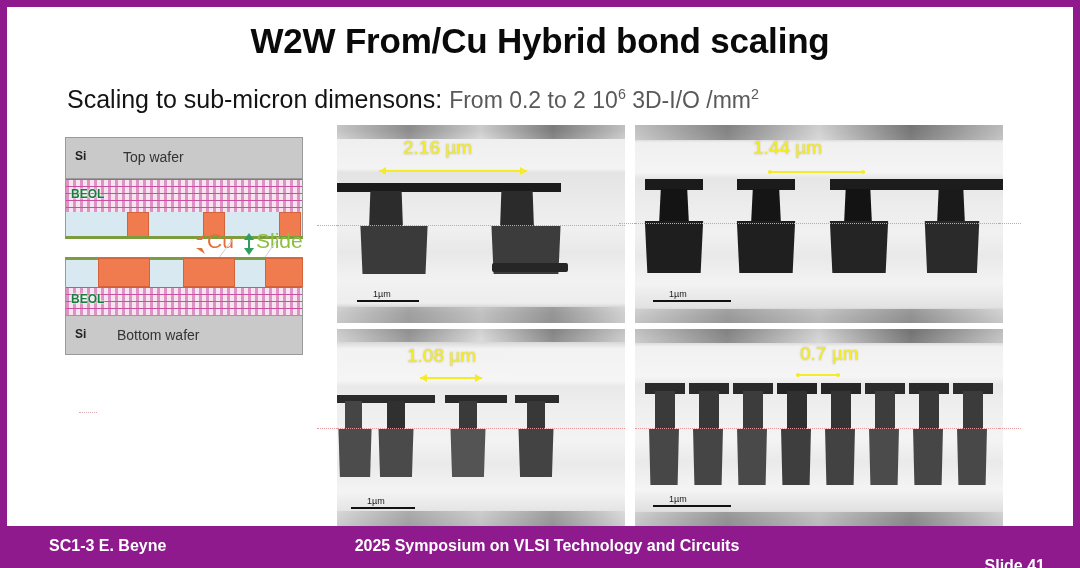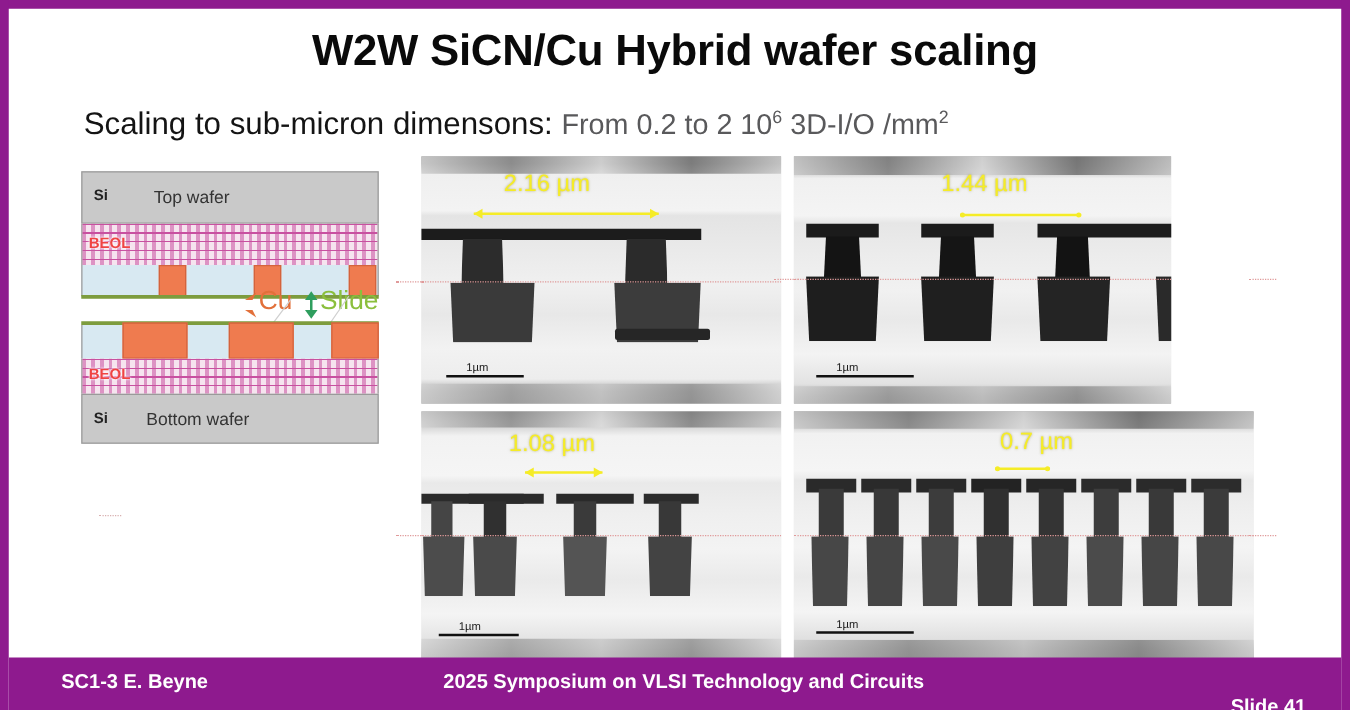--- a/index.html
+++ b/index.html
@@ -57,21 +57,21 @@
       #f6e4ef;
     border-left: 1px solid #9a9a9a; border-right: 1px solid #9a9a9a;
   }
   .beol::after{
     content:""; position:absolute; inset:0;
     background: repeating-linear-gradient(to right,
       rgba(200,80,160,.55) 0px, rgba(200,80,160,.55) 3px,
       transparent 3px, transparent 7px);
   }
   .beol-lbl {
-    position: absolute; left: 6px; font-size: 12px; font-weight: bold; color: #ef4444;
+    position: absolute; left: 6px; font-size: 12px; font-weight: bold; color: #15803d;
     z-index: 3; text-shadow: 0 0 2px #fff, 0 0 2px #fff;
   }
   .dielectric {
     position: absolute; left: 0; width: 238px;
     background: #d8e9f2; border-left: 1px solid #9a9a9a; border-right: 1px solid #9a9a9a;
   }
   .sicn-line { position: absolute; left: 0; width: 238px; height: 3px; background: #7d9c3e; }
   .cu-pad { position: absolute; background: #ef7b4f; border: 1px solid #d4633c; }
 
   #cu-label {
@@ -135,21 +135,21 @@
   }
   #footer .f-left  { position: absolute; left: 42px;  top: 11px; font-size: 16px; font-weight: bold; }
   #footer .f-mid   { position: absolute; left: 0; width: 1080px; top: 11px; text-align: center; font-size: 16px; font-weight: bold; }
   #footer .f-right { position: absolute; right: 42px; top: 11px; font-size: 16px; font-weight: bold; margin-top: 20px; }
 </style>
 </head>
 <body>
 
 <div id="slide">
 
-  <div id="title">W2W SiCN/Cu Hybrid wafer scaling</div>
+  <div id="title">W2W From/Cu Hybrid bond scaling</div>
 
   <div id="subtitle">
     <span class="lead">Scaling to sub-micron dimensons:</span>
     <span class="tail">
       <span>From 0.2 to 2 10</span><sup>6</sup><span> 3D-I/O /mm</span><sup>2</sup>
     </span>
   </div>
 
   <div id="schematic">
 
@@ -223,21 +223,21 @@
       <div class="bar"></div>
         <div class="lh"></div>
         <div class="rh"></div>
     </div>
     <div class="scalebar" style="left:20px; top:155px; width:62px; height:22px;">
       <div class="txt">1µm</div>
       <div class="line" style="width:62px;"></div>
     </div>
   </div>
 
-  <div class="tem" style="left:628px; top:118px; width:302px; height:198px;">
+  <div class="tem" style="left:628px; top:118px; width:368px; height:198px;">
     <div class="tem-bg" style="background:linear-gradient(to bottom,
            #8f8f8f 0%, #b0b0b0 4%, #f0f0f0 9%, #f4f4f4 24%, #e6e6e6 27%,
            #ececec 40%, #f1f1f1 54%, #e9e9e9 66%, #f3f3f3 80%,
            #e2e2e2 92%, #adadad 97%, #999 100%);"></div>
     <div class="band" style="top:0; height:15px; background:linear-gradient(90deg,#c8c8c8,#7e7e7e,#d9d9d9,#6f6f6f,#c2c2c2);opacity:.85;"></div>
     <div class="band" style="bottom:0; height:14px; background:linear-gradient(90deg,#cfcfcf,#959595,#c0c0c0,#8a8a8a,#d4d4d4);opacity:.8;"></div>
 
     <div class="cap" style="left:10px; top:54px; width:58px; height:11px; background:#1b1b1b;"></div>
     <div class="pillar" style="left:24px; top:64px; width:30px; height:36px; background:#141414; clip-path:polygon(6% 0,94% 0,100% 100%,0 100%);"></div>
     <div class="foot" style="left:8px; top:96px; width:62px; height:52px; background:#1e1e1e; clip-path:polygon(3% 0,97% 0,93% 100%,7% 100%);"></div>

